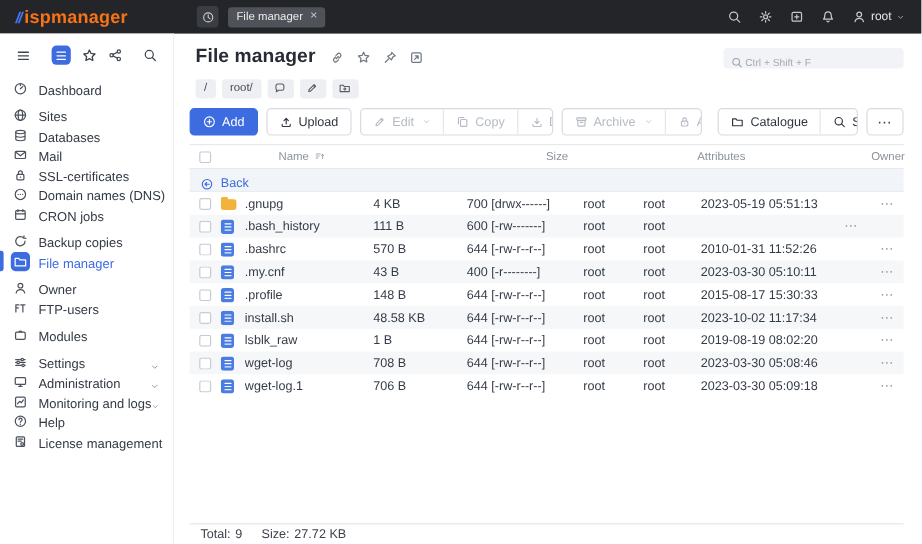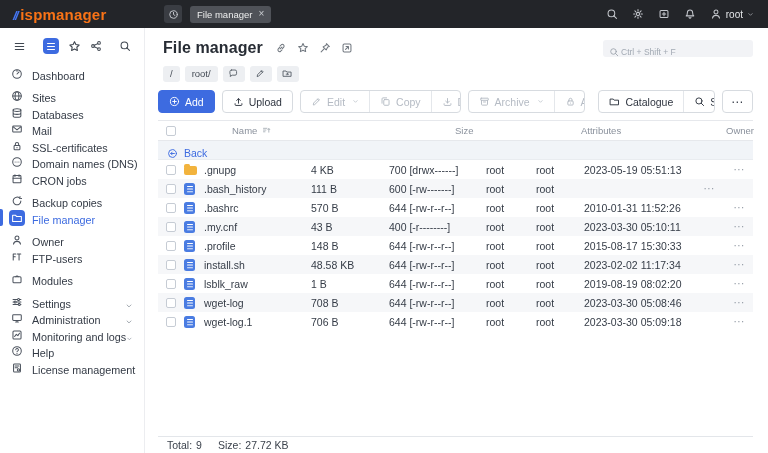--- a/index.html
+++ b/index.html
@@ -726,21 +726,21 @@
                 <span class="cb"></span>
               </span>
     <span class="cell c-icon">
                 <span class="f-icon icon-file"></span>
               </span>
     <span class="cell c-name">install.sh</span>
     <span class="cell c-size">48.58 KB</span>
     <span class="cell c-attr">644 [-rw-r--r--]</span>
     <span class="cell c-owner">root</span>
     <span class="cell c-group">root</span>
-    <span class="cell c-date">2023-02-02 11:17:34</span>
+    <span class="cell c-date">2023-10-02 11:17:34</span>
     <span class="cell c-menu">⋯</span>
   </div>
             <div class="trow">
     <span class="cell c-check">
                 <span class="cb"></span>
               </span>
     <span class="cell c-icon">
                 <span class="f-icon icon-file"></span>
               </span>
     <span class="cell c-name">lsblk_raw</span>

